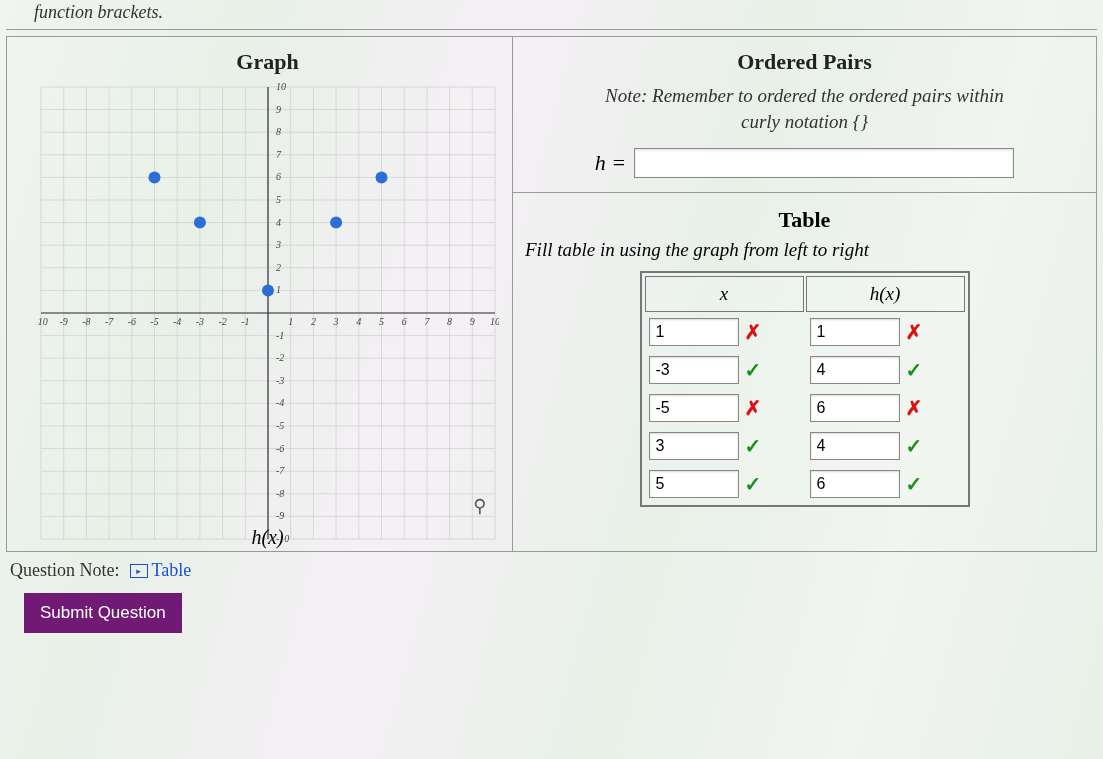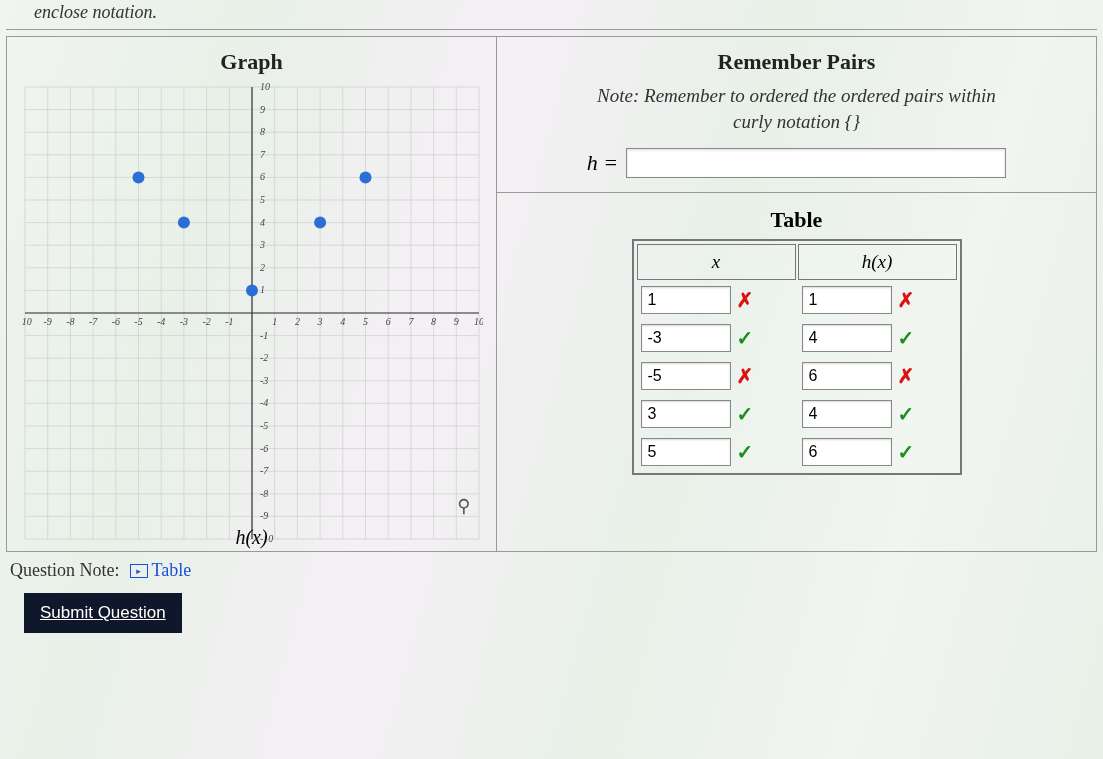--- a/index.html
+++ b/index.html
@@ -18,20 +18,21 @@
     font-style: italic;
     font-size: 18px;
     padding: 2px 6px 6px 28px;
     color: #333;
     border-bottom: 1px solid #999;
   }
   .content-row {
     display: flex;
     border: 1px solid #999;
     margin-top: 6px;
+    padding-left: 16px;
   }
   .left-panel {
     width: 490px;
     border-right: 1px solid #999;
     padding: 12px 4px 8px 4px;
   }
   .right-panel {
     flex: 1;
     padding: 12px 10px;
   }
@@ -118,36 +119,35 @@
   .video-link {
     color: #1a4fd6; display:flex; align-items:center; gap:4px;
     cursor:pointer;
   }
   .video-icon {
     width:18px; height:14px; border:1px solid #1a4fd6;
     display:flex; align-items:center; justify-content:center;
     font-size:9px; color:#1a4fd6;
   }
   .submit-btn {
-    background:#0f172a; color:#fff;
+    background:#701a75; color:#fff;
     border:none; padding:10px 16px;
     font-size:17px; cursor:pointer;
     margin: 6px 0 0 18px;
-    text-decoration: underline;
   }
   .mag-icon {
     position:absolute; right:12px; bottom:26px;
     font-size:18px; color:#555;
   }
 </style>
 </head>
 <body>
 
 <div class="page">
-  <div class="header-text">enclose notation.</div>
+  <div class="header-text">function brackets.</div>
 
   <div class="content-row">
 
     <div class="left-panel">
       <div class="panel-title">Graph</div>
       <div class="graph-box">
         <svg class="graph-svg" viewBox="0 0 462 460">
           <g id="grid">
               <line x1="4" x2="4" y1="456" y2="4" stroke="#c7c7c7" stroke-width="0.6"></line>
               <line x1="26.700000000000003" x2="26.700000000000003" y1="456" y2="4" stroke="#c7c7c7" stroke-width="0.6"></line>
@@ -247,34 +247,35 @@
             </g>
         </svg>
         <div class="axis-label-bottom">
           <span style="font-style:italic">h(x)</span>
         </div>
         <span class="mag-icon">⚲</span>
       </div>
     </div>
 
     <div class="right-panel">
-      <div class="panel-title">Remember Pairs</div>
+      <div class="panel-title">Ordered Pairs</div>
       <div class="note">
         <span>Note: Remember to ordered the ordered pairs within</span><br>
         <span>curly notation {}</span>
       </div>
 
       <div class="h-equals">
         <span class="lbl">h =</span>
         <input class="h-input" value="" style="">
       </div>
 
       <div class="hline"></div>
 
       <div class="subtitle">Table</div>
+      <div class="instruction">Fill table in using the graph from left to right</div>
 
       <div class="table-wrap">
         <div class="thead-row">
           <div class="thead-cell">x</div>
           <div class="thead-cell hx">h(x)</div>
         </div>
         <div id="tbody">
             <div class="trow">
               <div class="tcell">
                 <input class="cell-input" value="1" style="">

